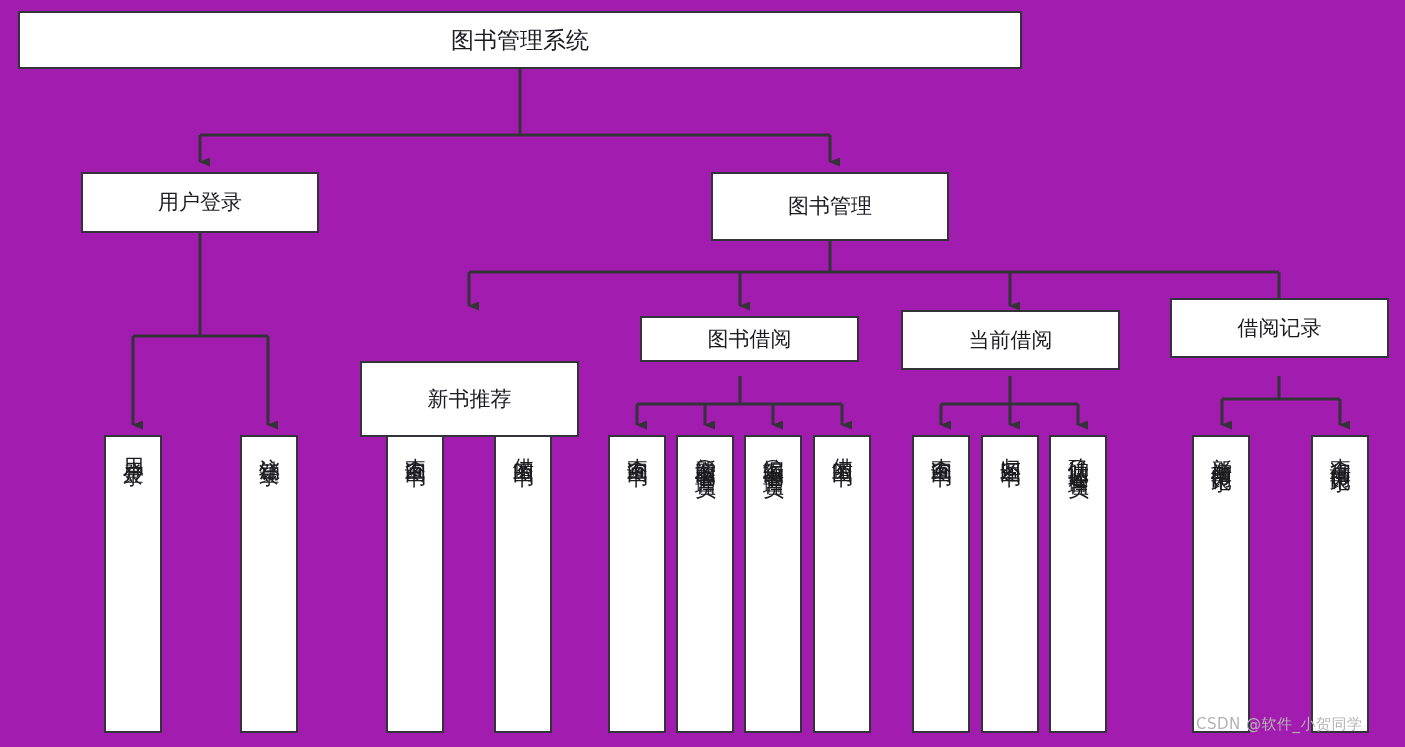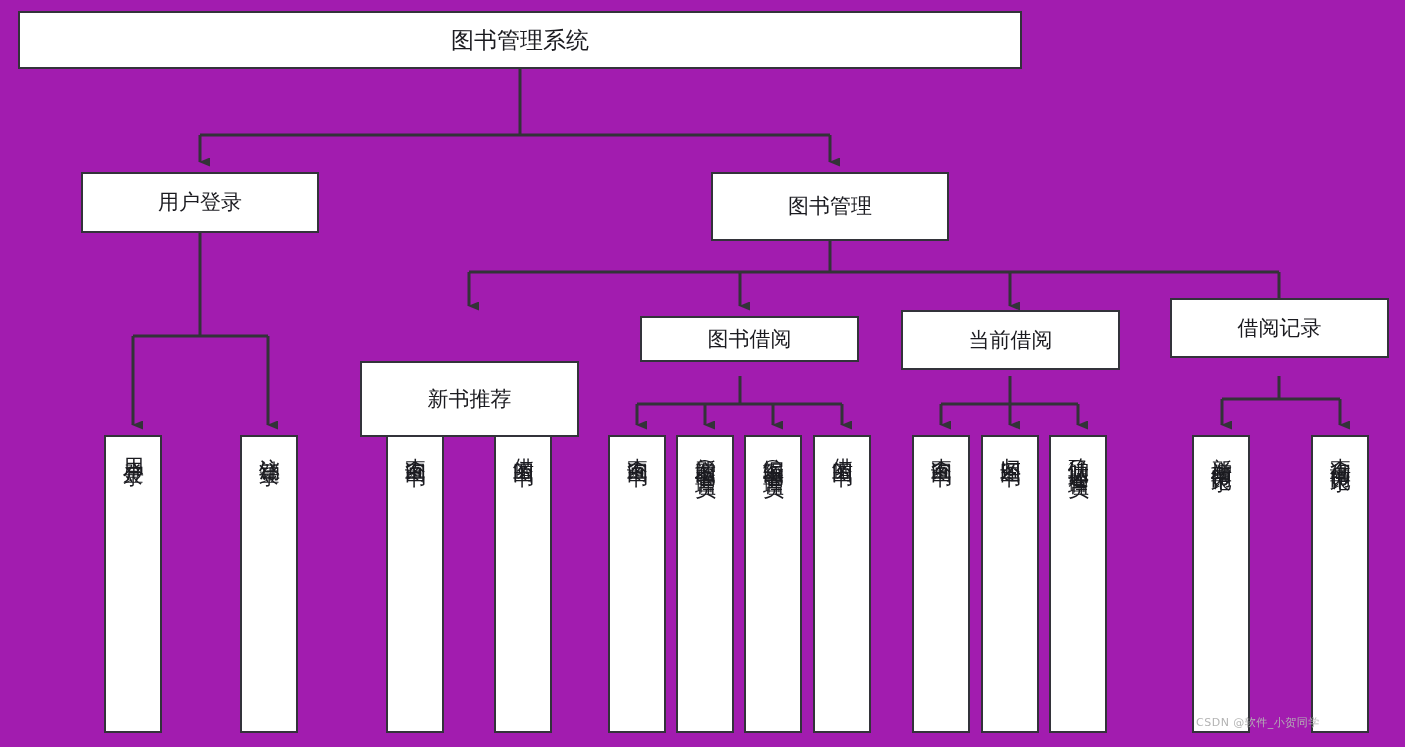--- a/index.html
+++ b/index.html
@@ -63,21 +63,21 @@
     writing-mode: vertical-rl;
     text-orientation: upright;
     font-size: 21px;
     letter-spacing: 3px;
     line-height: 1;
     white-space: nowrap;
   }
   .watermark {
     position: absolute;
     color: #b4b4b4;
-    font-size: 11px;
+    font-size: 15px;
     letter-spacing: 0.5px;
     white-space: nowrap;
     pointer-events: none;
     user-select: none;
   }
 </style>
 </head>
 <body>
 
 <div id="diagram-canvas">

